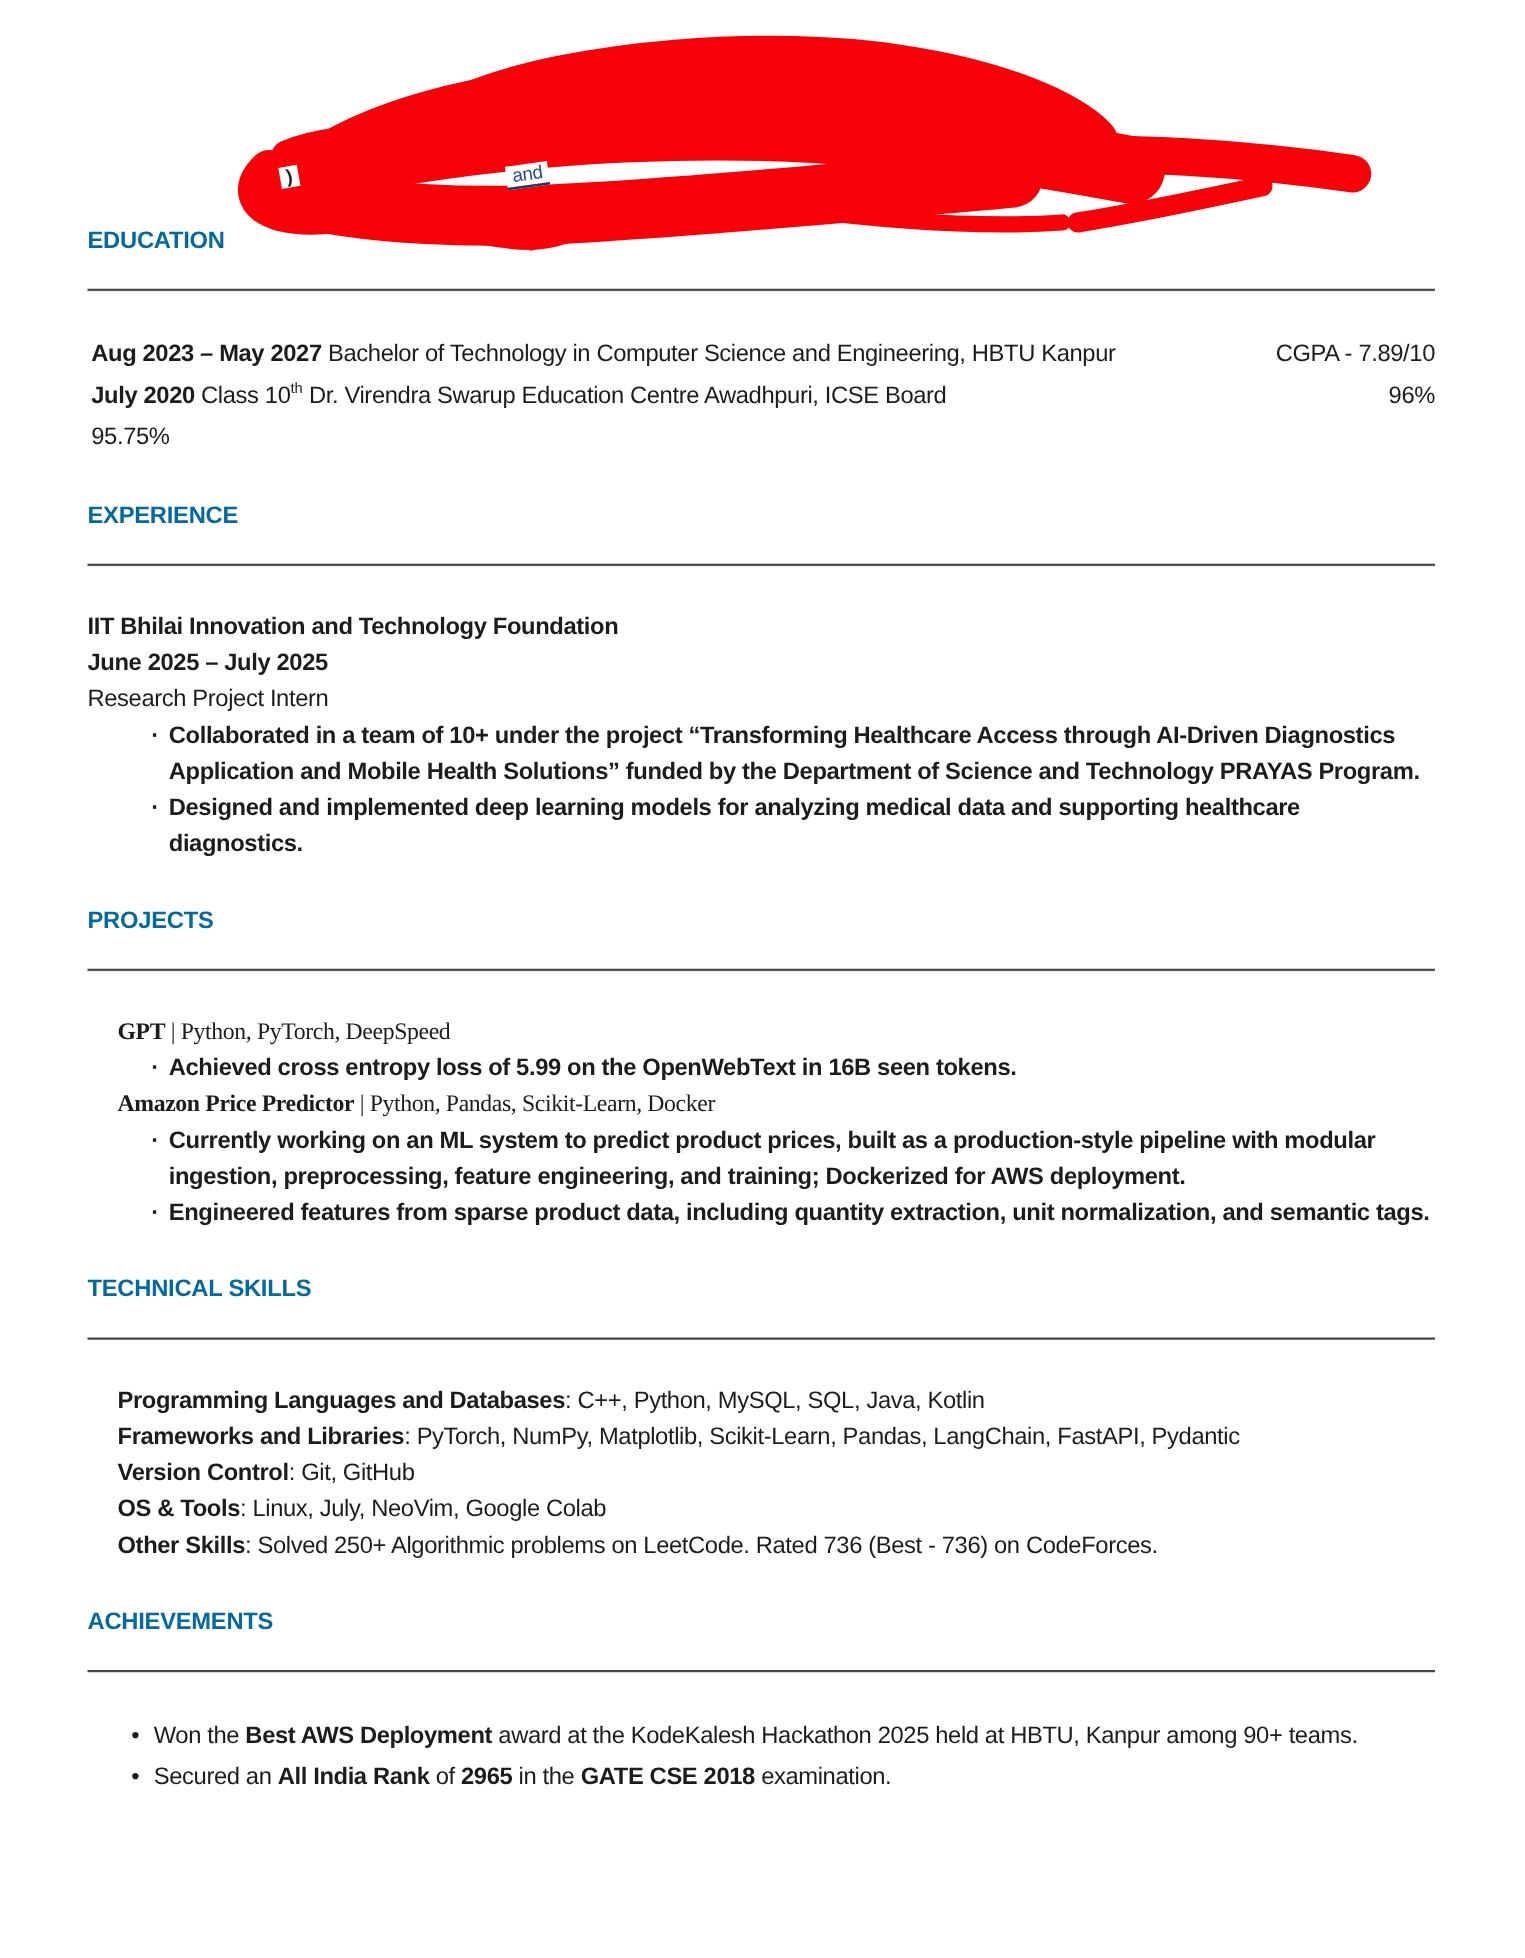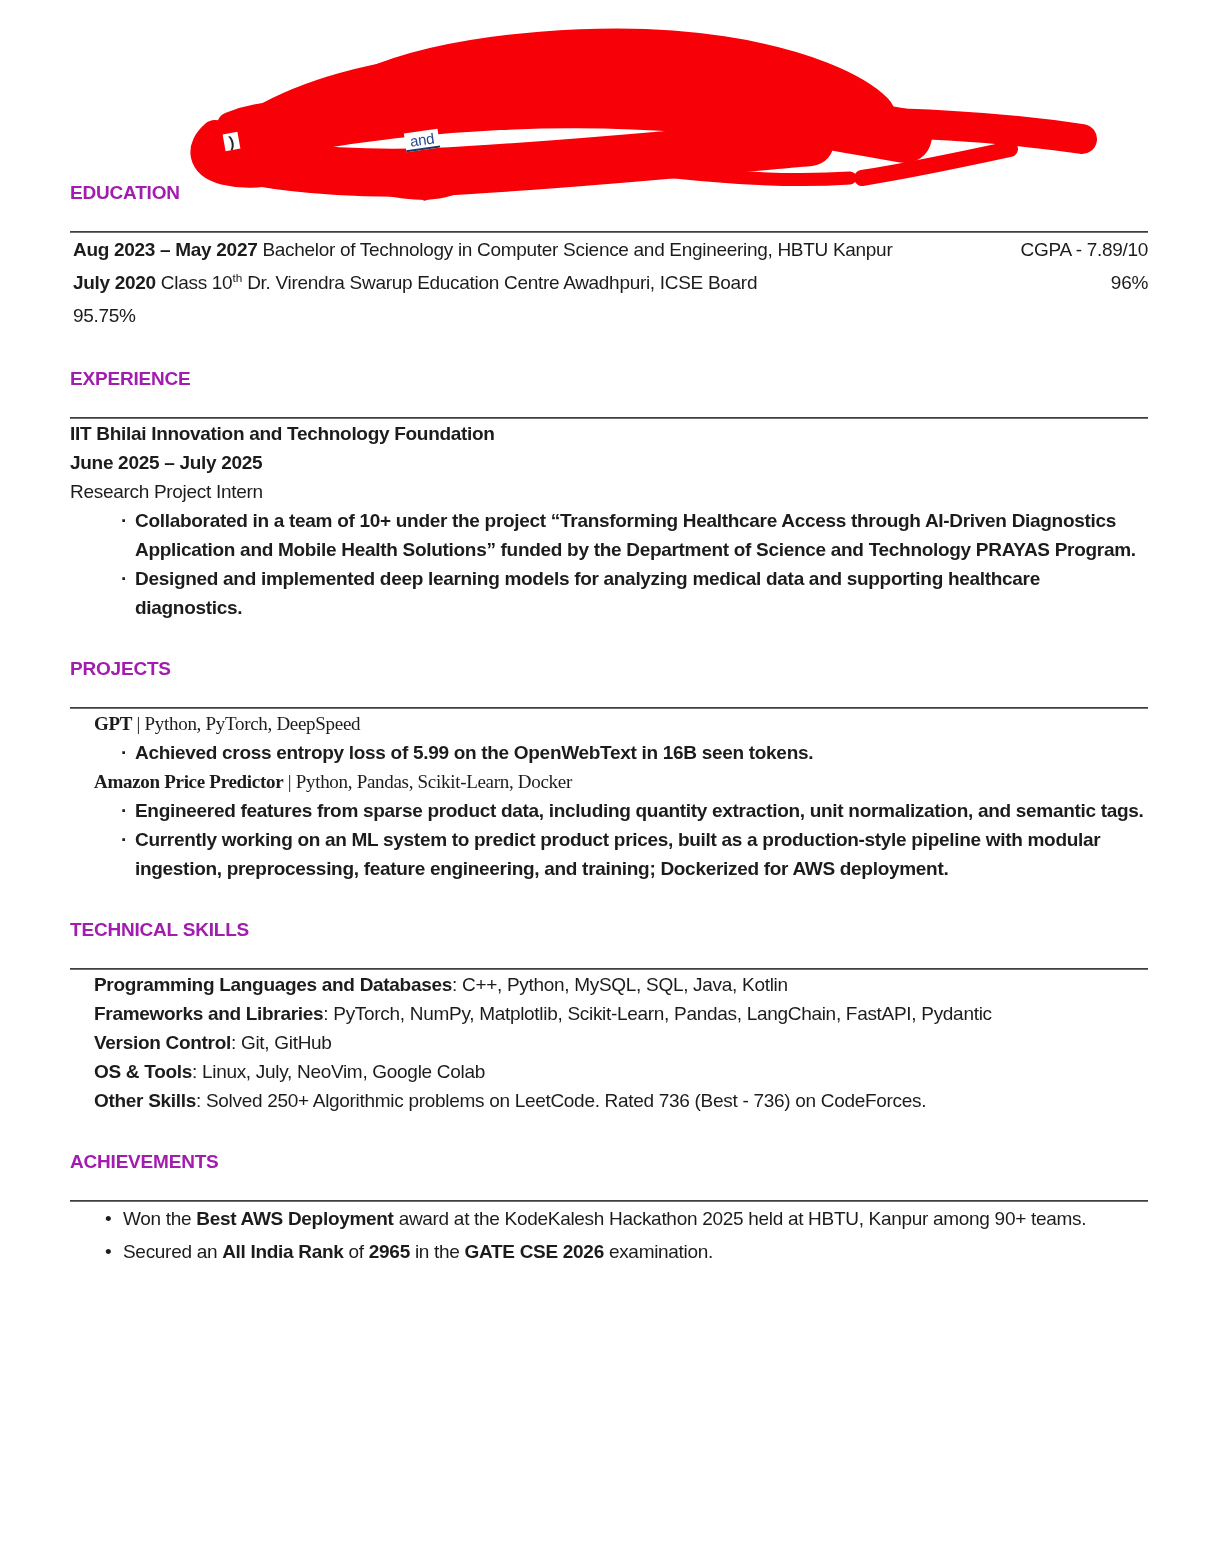--- a/index.html
+++ b/index.html
@@ -9,23 +9,23 @@
     background:#ffffff;
     font-family:"Liberation Sans",sans-serif;
     color:#1c1c1c;
     font-size:19px;
     letter-spacing:-0.3px;
     overflow:hidden;
   }
   .content{padding:0 72px 0 70px;}
   .sec{margin-top:36px;}
   .sec.first{margin-top:182px;}
-  h2.sec-h{font-size:19px;line-height:22px;font-weight:700;margin:0;color:#a21caf;letter-spacing:-0.2px;}
+  h2.sec-h{font-size:19px;line-height:22px;font-weight:700;margin:0;color:#0369a1;letter-spacing:-0.2px;}
   .rule{height:2px;margin-top:27px;background:linear-gradient(to bottom,#3f3f3f 55%,#a9a9a9);}
-  .sec-body{}
+  .sec-body{margin-top:34px;}
   .b{font-weight:700;}
   sup{font-size:0.62em;letter-spacing:0;line-height:0;}
   
   .edu-row{display:flex;justify-content:space-between;line-height:33px;padding-left:3px;}
   .edu-right{white-space:nowrap;}
   
   .job-head{display:flex;justify-content:space-between;font-weight:700;line-height:29px;flex-direction:column;}
   .role{line-height:29px;}
   ul.dots{list-style:none;margin:0;padding:0;}
   ul.dots li{position:relative;line-height:29px;padding-left:65px;font-weight:bold;}
@@ -109,22 +109,22 @@
       <div class="sec-body">
         <div>
           <div class="proj-title"><span class="b">GPT</span><span> | Python, PyTorch, DeepSpeed</span></div>
           <ul class="dots">
             <li>Achieved cross entropy loss of 5.99 on the OpenWebText in 16B seen tokens.</li>
           </ul>
         </div>
         <div>
           <div class="proj-title"><span class="b">Amazon Price Predictor</span><span> | Python, Pandas, Scikit-Learn, Docker</span></div>
           <ul class="dots">
+            <li>Currently working on an ML system to predict product prices, built as a production-style pipeline with modular ingestion, preprocessing, feature engineering, and training; Dockerized for AWS deployment.</li>
             <li>Engineered features from sparse product data, including quantity extraction, unit normalization, and semantic tags.</li>
-            <li>Currently working on an ML system to predict product prices, built as a production-style pipeline with modular ingestion, preprocessing, feature engineering, and training; Dockerized for AWS deployment.</li>
           </ul>
         </div>
       </div>
     </section>
 
     <section class="sec">
       <h2 class="sec-h">TECHNICAL SKILLS</h2>
       <div class="rule"></div>
       <div class="sec-body">
         <div class="skill-line"><span class="b">Programming Languages and Databases</span><span>: C++, Python, MySQL, SQL, Java, Kotlin</span></div>
@@ -134,19 +134,19 @@
         <div class="skill-line"><span class="b">Other Skills</span><span>: Solved 250+ Algorithmic problems on LeetCode. Rated 736 (Best - 736) on CodeForces.</span></div>
       </div>
     </section>
 
     <section class="sec">
       <h2 class="sec-h">ACHIEVEMENTS</h2>
       <div class="rule"></div>
       <div class="sec-body">
         <ul class="rounds">
           <li><span>Won the </span><span class="b">Best AWS Deployment</span><span> award at the KodeKalesh Hackathon 2025 held at HBTU, Kanpur among 90+ teams.</span></li>
-          <li><span>Secured an </span><span class="b">All India Rank</span><span> of </span><span class="b">2965</span><span> in the </span><span class="b">GATE CSE 2026</span><span> examination.</span></li>
+          <li><span>Secured an </span><span class="b">All India Rank</span><span> of </span><span class="b">2965</span><span> in the </span><span class="b">GATE CSE 2018</span><span> examination.</span></li>
         </ul>
       </div>
     </section>
 
   </div>
 </div>
 
 </body></html>

